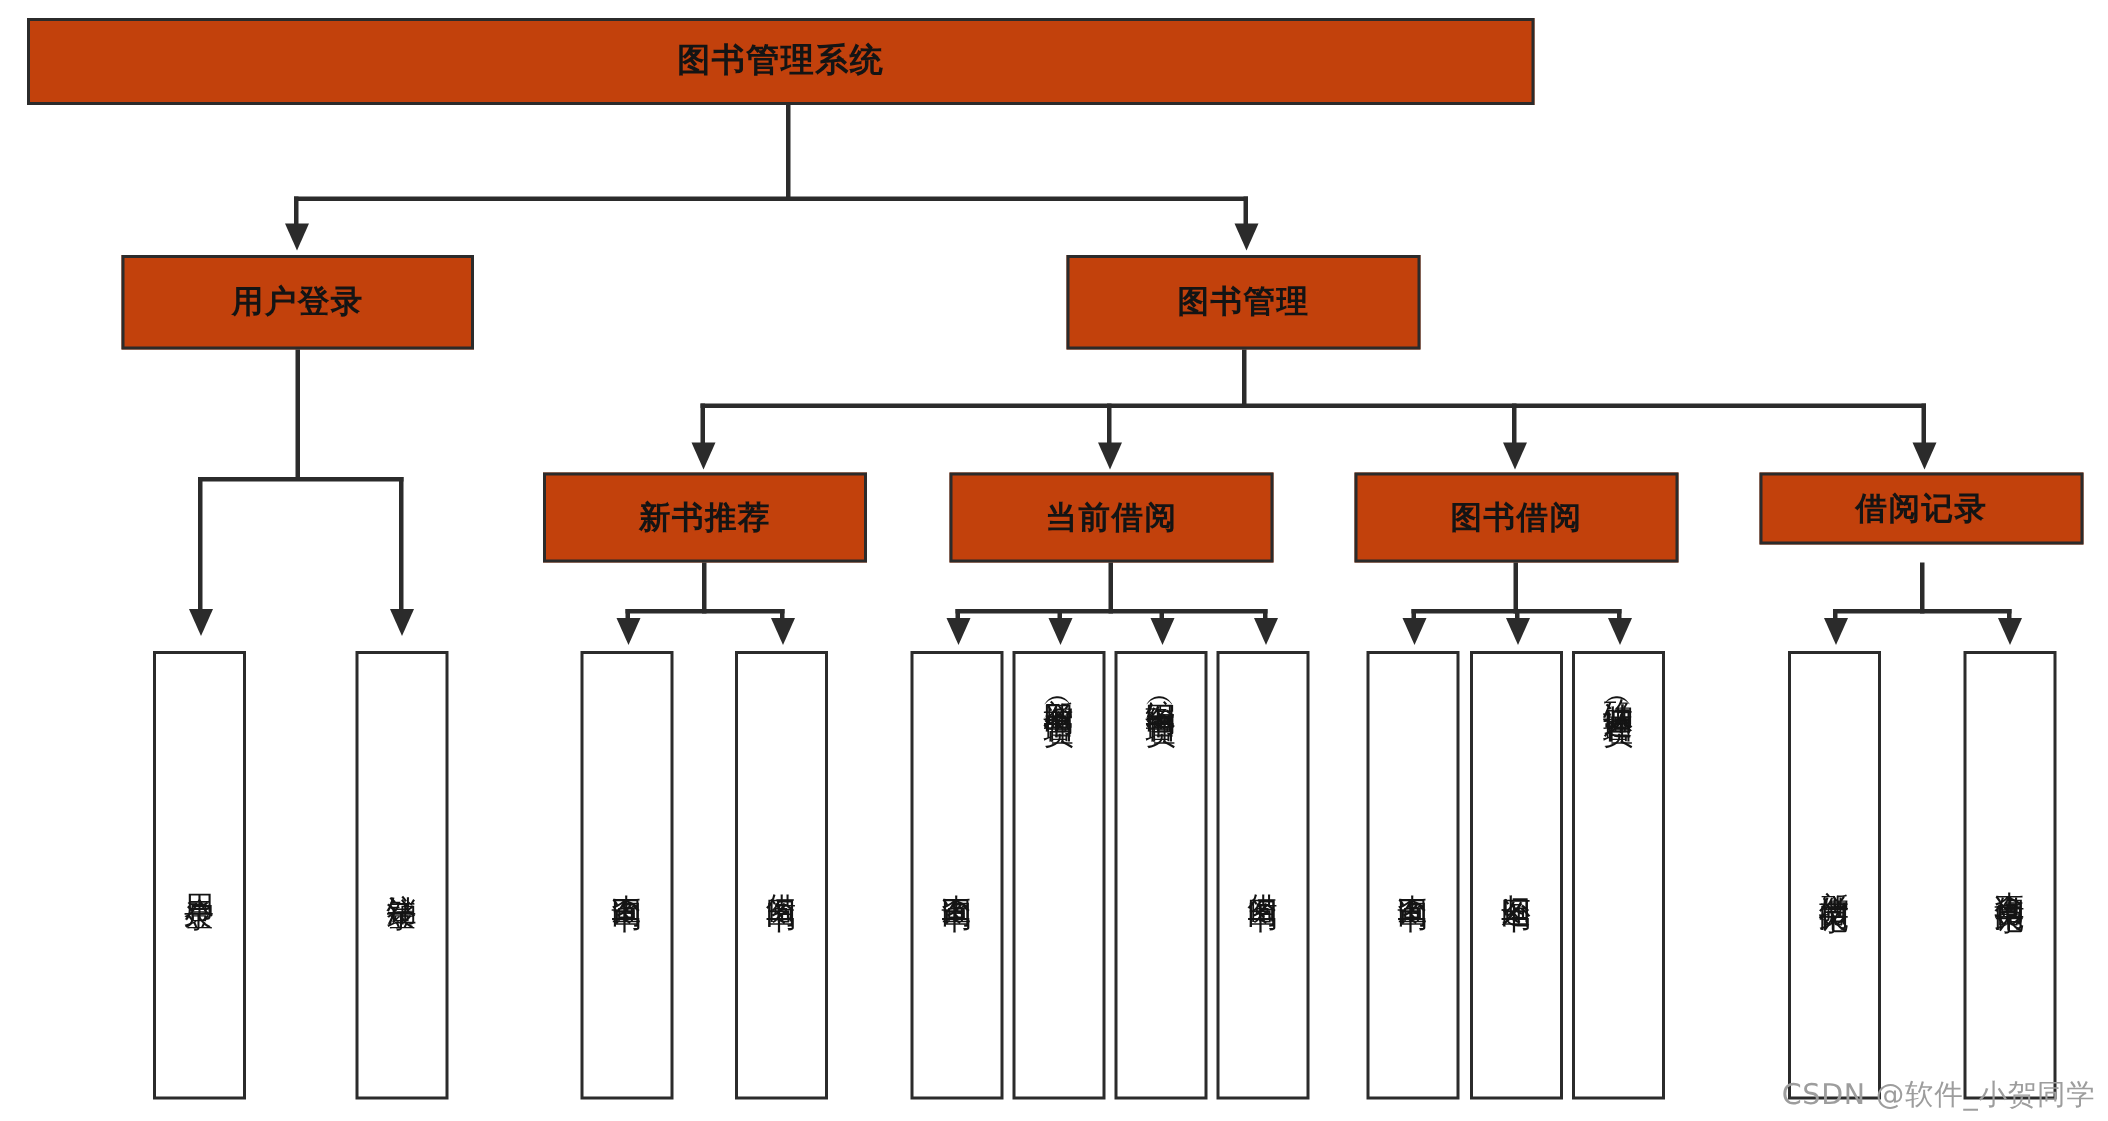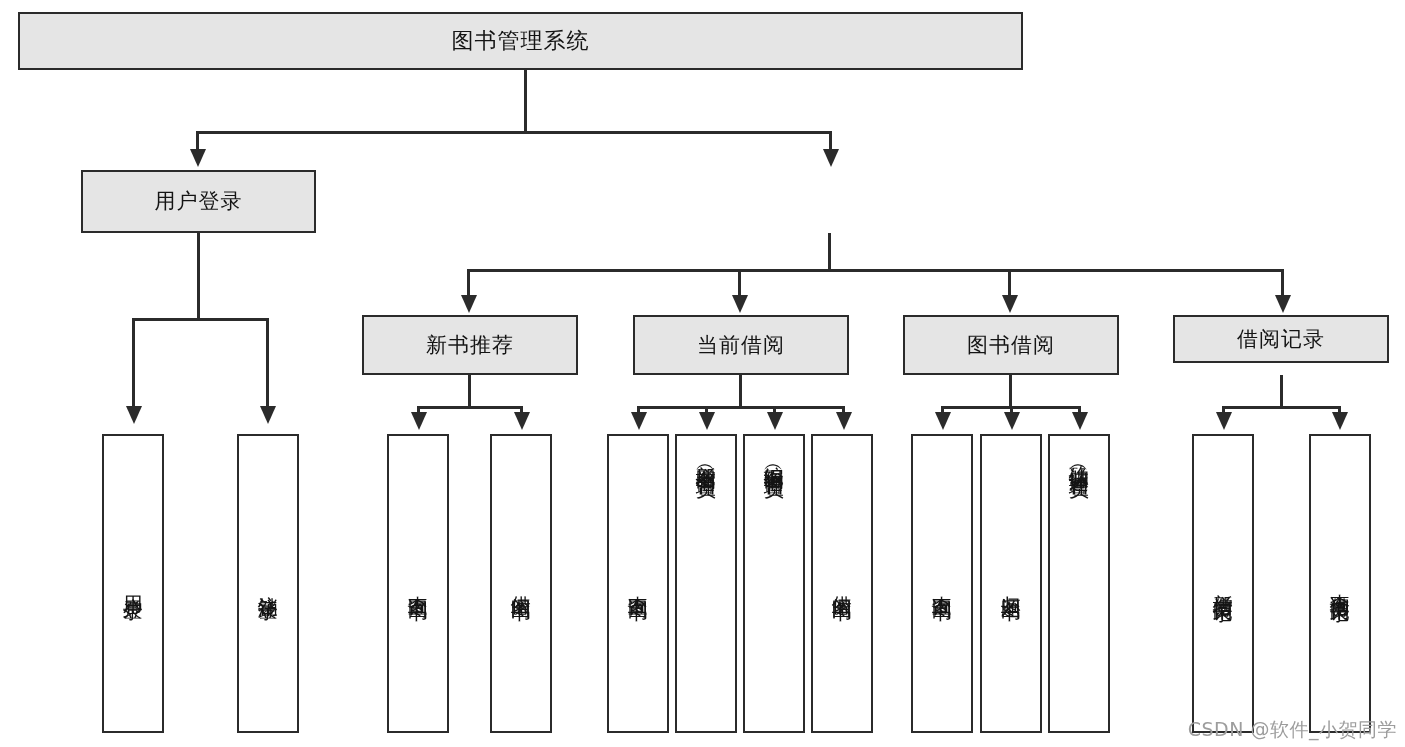--- a/index.html
+++ b/index.html
@@ -12,26 +12,27 @@
     position:relative;
     width:1405px;
     height:747px;
     background:#ffffff;
     overflow:hidden;
   }
   
   .node{
     position:absolute;
     box-sizing:border-box;
-    background:#e5e5e5;
+    background:#c2410c;
     border:2px solid #2b2b2b;
     display:flex;
     align-items:center;
     justify-content:center;
     text-align:left;
+    font-weight:bold;
   }
   .node .label{
     font-size:21px;
     line-height:1.25;
     letter-spacing:1px;
     color:#141414;
     white-space:nowrap;
   }
   
   .root .label{font-size:22px;}
@@ -102,20 +103,23 @@
 
   <div class="hline" style="left:196px;top:131px;width:636px;"></div>
 
   <div class="vline" style="left:196px;top:131px;height:20px;"></div>
   <div class="arrow" style="left:190px;top:149px;"></div>
   <div class="vline" style="left:829px;top:131px;height:20px;"></div>
   <div class="arrow" style="left:823px;top:149px;"></div>
 
   <div class="node lvl2" style="left:81px;top:170px;width:235px;height:63px;">
     <span class="label">用户登录</span>
+  </div>
+  <div class="node lvl2" style="left:711px;top:170px;width:236px;height:63px;">
+    <span class="label">图书管理</span>
   </div>
 
   <div class="vline" style="left:197px;top:233px;height:87px;"></div>
   <div class="hline" style="left:132px;top:318px;width:137px;"></div>
   <div class="vline" style="left:132px;top:318px;height:90px;"></div>
   <div class="arrow" style="left:126px;top:406px;"></div>
   <div class="vline" style="left:266px;top:318px;height:90px;"></div>
   <div class="arrow" style="left:260px;top:406px;"></div>
 
   <div class="vline" style="left:828px;top:233px;height:38px;"></div>

